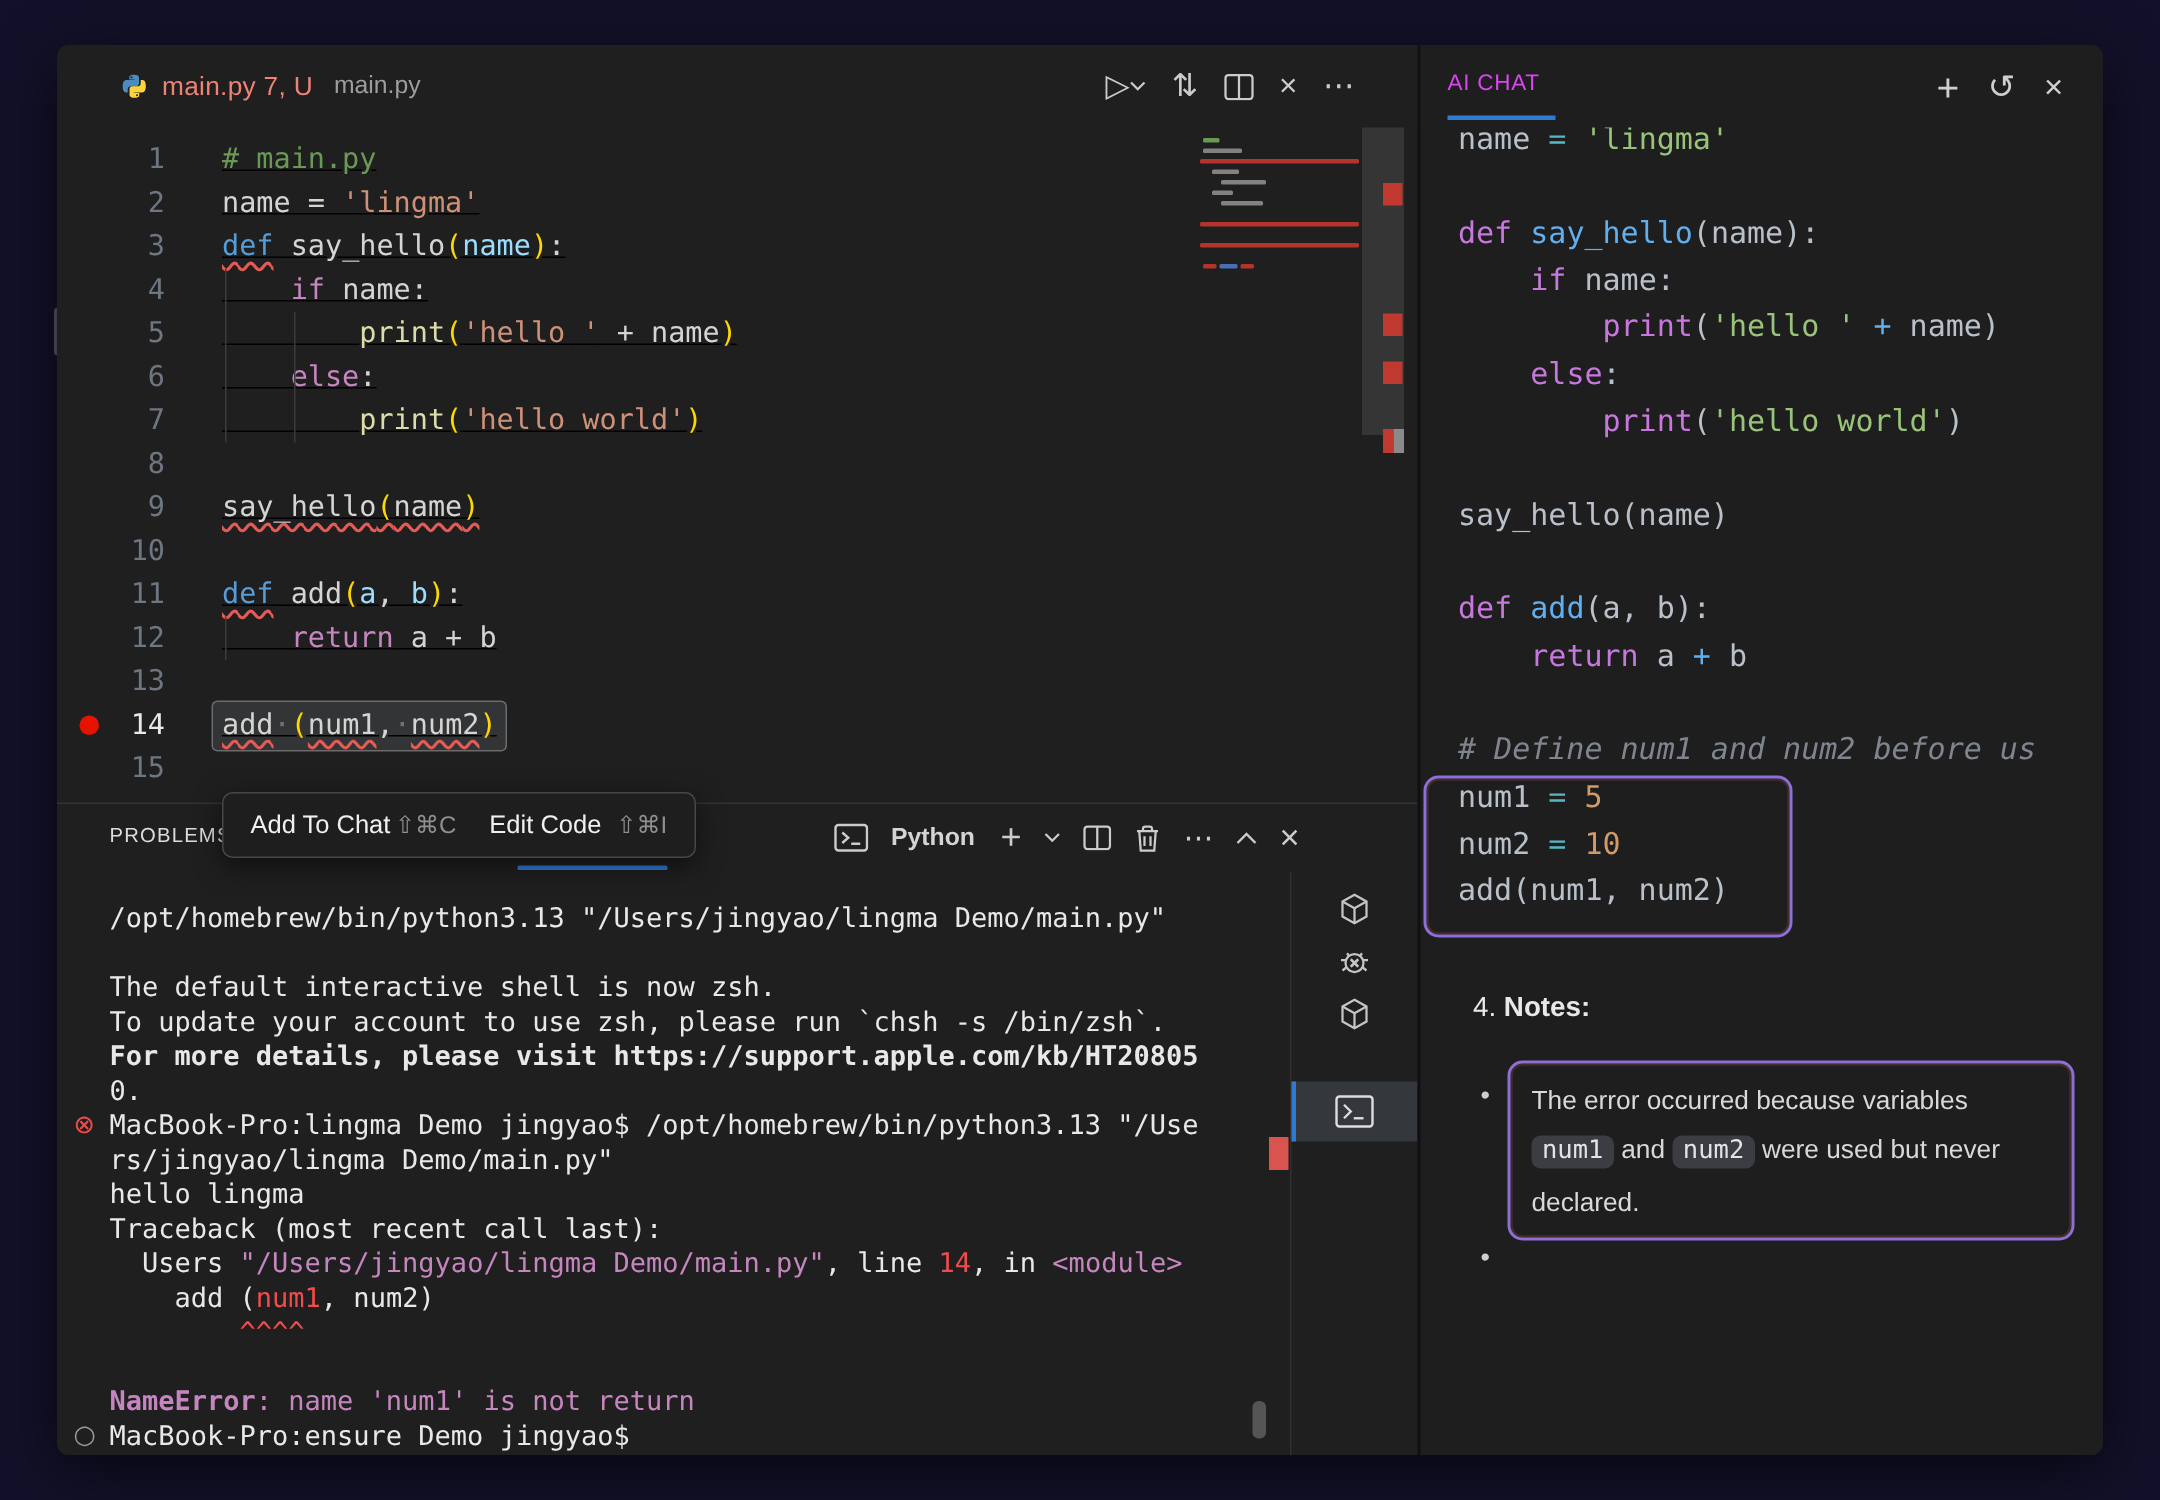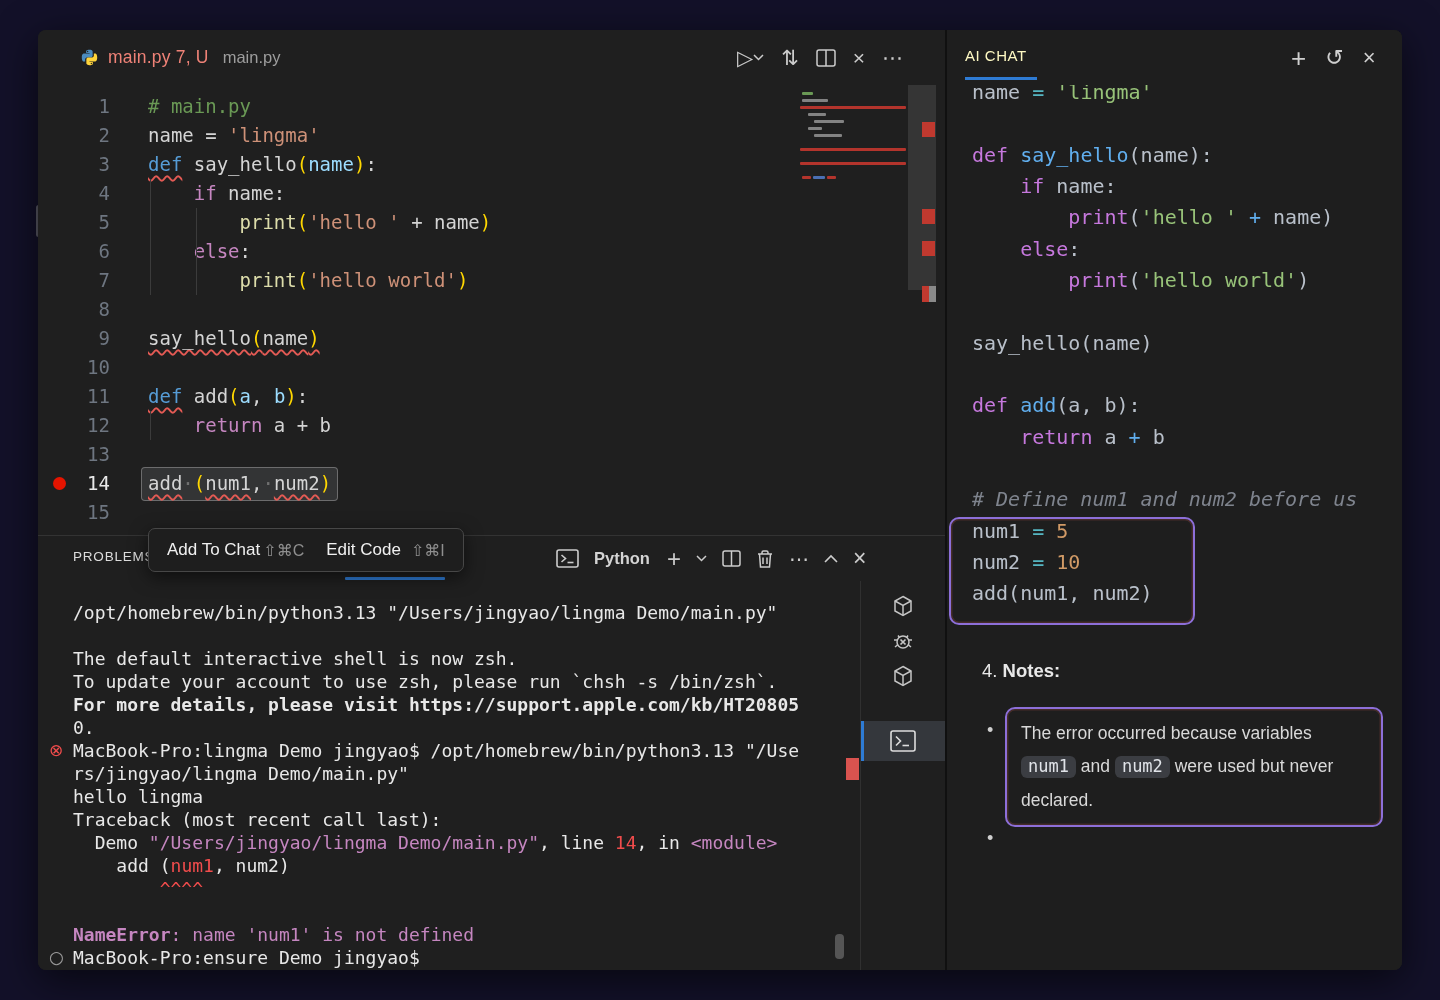--- a/index.html
+++ b/index.html
@@ -19,21 +19,21 @@
   .editor-actions { position:absolute; right:42px; top:0; height:55px; display:flex; align-items:center; gap:17px; color:#cccccc; }
   .editor-actions .icn { font-size:21px; line-height:1; cursor:pointer; color:#cccccc; }
   .icn-play { font-size:23px; }
   .chev-sm { display:inline-block; margin-left:-6px; cursor:pointer;}
 
   .code-area { position:absolute; left:0; top:62px; width:760px; height:443px;
                font-family:"DejaVu Sans Mono", monospace; font-size:19px; }
   .code-line { position:absolute; left:0; height:29px; line-height:29px; width:100%; white-space:pre; }
   .gutter-num { position:absolute; left:0; width:72px; text-align:right; color:#6e7681; }
   .gutter-num.active { color:#e8e8e8; }
-  .code-text { position:absolute; left:110px; top:0; }
+  .code-text { position:absolute; left:110px; top:0;text-decoration:underline; }
   .sel-box { background:rgba(92,96,99,.32); border:1px solid rgba(165,165,165,.5); border-radius:4px;
              padding:1px 6px 2px; margin-left:-7px; margin-top:-2px; }
   .ed-cm{color:#6a9955} .ed-tx{color:#d4d4d4} .ed-str{color:#ce9178} .ed-kw{color:#569cd6}
   .ed-ctl{color:#c586c0} .ed-fn{color:#dcdcaa} .ed-p{color:#9cdcfe} .ed-br{color:#ffd700}
   .ed-dot{color:#707070}
   .ed-sq{ text-decoration:underline wavy #e45a54 1.5px; text-underline-offset:4px; text-decoration-skip-ink:none; }
   .indent-guide { position:absolute; width:1px; background:#3b3b3b; }
 
   .minimap { position:absolute; left:762px; top:56px; width:106px; height:120px; }
   .mm { position:absolute; height:3px; border-radius:1px; }
@@ -75,21 +75,21 @@
   .popup { position:absolute; left:110px; top:498px; height:44px; display:flex; align-items:center;
            background:#1e1e1e; border:1px solid #474747; border-radius:7px; padding:0 18px;
            box-shadow:0 5px 18px rgba(0,0,0,.55); z-index:50; }
   .popup .lbl { color:#f0f0f0; font-size:17px; font-weight:500; cursor:pointer; }
   .popup .sc { color:#8f8f8f; font-size:16px; margin-left:3px; }
   .popup .gap { width:22px; }
 
   
   .chat-region { position:absolute; left:907px; top:0; width:457px; height:940px; background:#1e1e1e; border-left:2px solid #101010; }
   .chat-header { position:absolute; left:0; top:0; width:100%; height:55px; background:#1e1e1e; z-index:5; }
-  .chat-title { position:absolute; left:18px; top:17px; color:#fef9c3; font-size:15px; letter-spacing:.5px; cursor:pointer; }
+  .chat-title { position:absolute; left:18px; top:17px; color:#d946ef; font-size:15px; letter-spacing:.5px; cursor:pointer; }
   .chat-title-underline { position:absolute; left:18px; top:47px; width:72px; height:2.5px; background:#2e7bd4; }
   .chat-icons { position:absolute; left:344px; top:0; height:55px; display:flex; align-items:center; gap:19px; color:#cfcfcf; }
   .chat-icons .icn { font-size:22px; line-height:1; cursor:pointer; }
 
   .chat-code { position:absolute; left:0; top:47px; width:100%; font-family:"DejaVu Sans Mono", monospace; font-size:20px; z-index:1; }
   .ch-line { position:absolute; left:25px; height:31px; line-height:31px; white-space:pre; }
   .ch-ctx{color:#b9c0ca} .ch-ckw{color:#c678dd} .ch-cfn{color:#61afef} .ch-cstr{color:#98c379}
   .ch-cnum{color:#d19a66} .ch-cop{color:#56b6c2} .ch-cop2{color:#61afef}
   .ch-ccm{color:#7f848e; font-style:italic}
 
@@ -247,25 +247,25 @@
           <div class="t-line" style="top: 0px;"><span class="t-t">/opt/homebrew/bin/python3.13 "/Users/jingyao/lingma Demo/main.py"</span></div>
           <div class="t-line" style="top: 23px;"></div>
           <div class="t-line" style="top: 46px;"><span class="t-t">The default interactive shell is now zsh.</span></div>
           <div class="t-line" style="top: 69px;"><span class="t-t">To update your account to use zsh, please run `chsh -s /bin/zsh`.</span></div>
           <div class="t-line" style="top: 92px; font-weight: bold;"><span class="t-t">For more details, please visit https://support.apple.com/kb/HT20805</span></div>
           <div class="t-line" style="top: 115px;"><span class="t-t">0.</span></div>
           <div class="t-line" style="top: 138px;"><span class="t-gutter err">⊗</span><span class="t-t">MacBook-Pro:lingma Demo jingyao$ /opt/homebrew/bin/python3.13 "/Use</span></div>
           <div class="t-line" style="top: 161px;"><span class="t-t">rs/jingyao/lingma Demo/main.py"</span></div>
           <div class="t-line" style="top: 184px;"><span class="t-t">hello lingma</span></div>
           <div class="t-line" style="top: 207px;"><span class="t-t">Traceback (most recent call last):</span></div>
-          <div class="t-line" style="top: 230px;"><span class="t-t">  Demo </span><span class="t-tp">"/Users/jingyao/lingma Demo/main.py"</span><span class="t-t">, line </span><span class="t-tr">14</span><span class="t-t">, in </span><span class="t-tp">&lt;module&gt;</span></div>
+          <div class="t-line" style="top: 230px;"><span class="t-t">  Users </span><span class="t-tp">"/Users/jingyao/lingma Demo/main.py"</span><span class="t-t">, line </span><span class="t-tr">14</span><span class="t-t">, in </span><span class="t-tp">&lt;module&gt;</span></div>
           <div class="t-line" style="top: 253px;"><span class="t-t">    add (</span><span class="t-tr">num1</span><span class="t-t">, num2)</span></div>
           <div class="t-line" style="top: 276px;"><span class="t-tr">        ^^^^</span></div>
           <div class="t-line" style="top: 299px;"></div>
-          <div class="t-line" style="top: 322px;"><span class="t-tb">NameError</span><span class="t-tp">: name 'num1' is not defined</span></div>
+          <div class="t-line" style="top: 322px;"><span class="t-tb">NameError</span><span class="t-tp">: name 'num1' is not return</span></div>
           <div class="t-line" style="top: 345px;"><span class="t-gutter ok">○</span><span class="t-t">MacBook-Pro:ensure Demo jingyao$</span></div>
         </div>
 
       <div class="rail-divider"></div>
       <div class="t-overview-mark"></div>
       <div class="t-scroll-thumb"></div>
 
       <div class="rail">
         <div class="rail-item" style="top:0;">
           <svg width="24" height="24" viewBox="0 0 24 24" fill="none" stroke="#c5c5c5" stroke-width="1.5">

